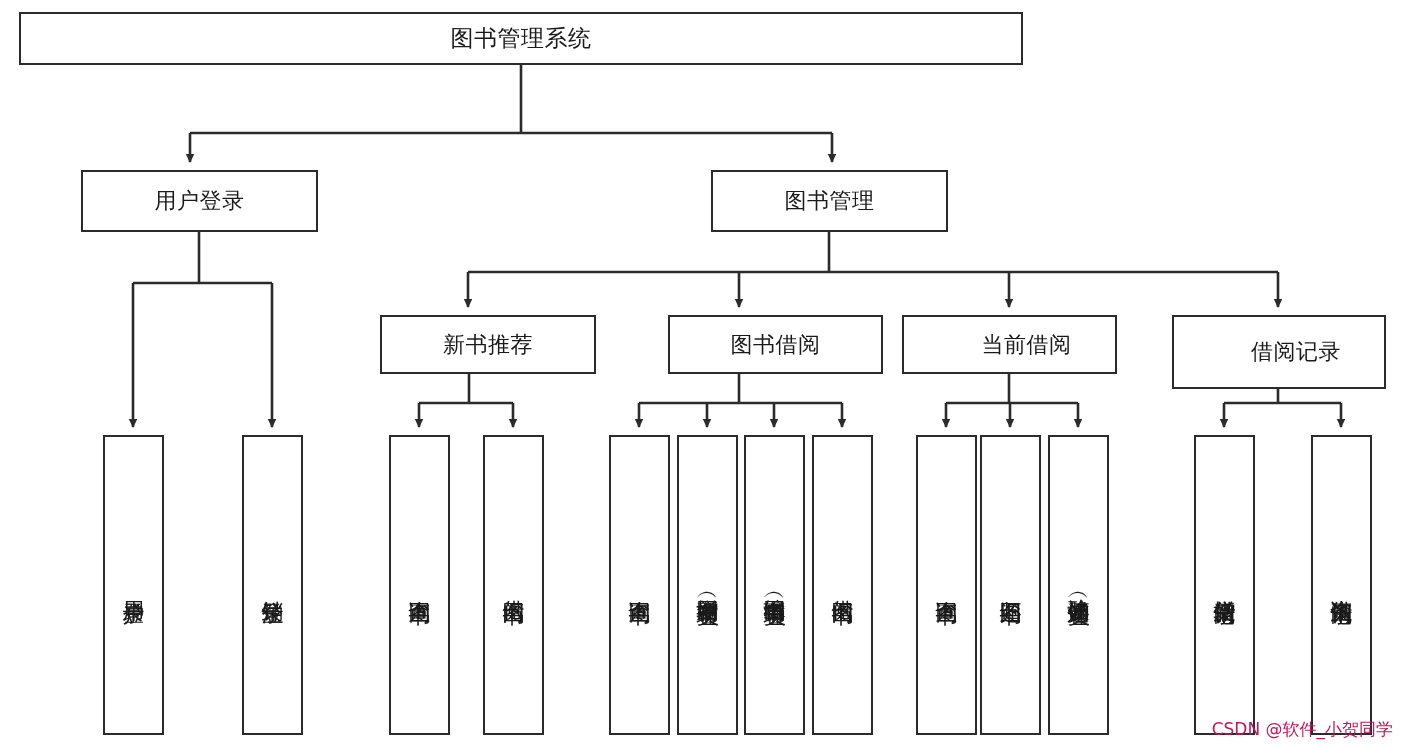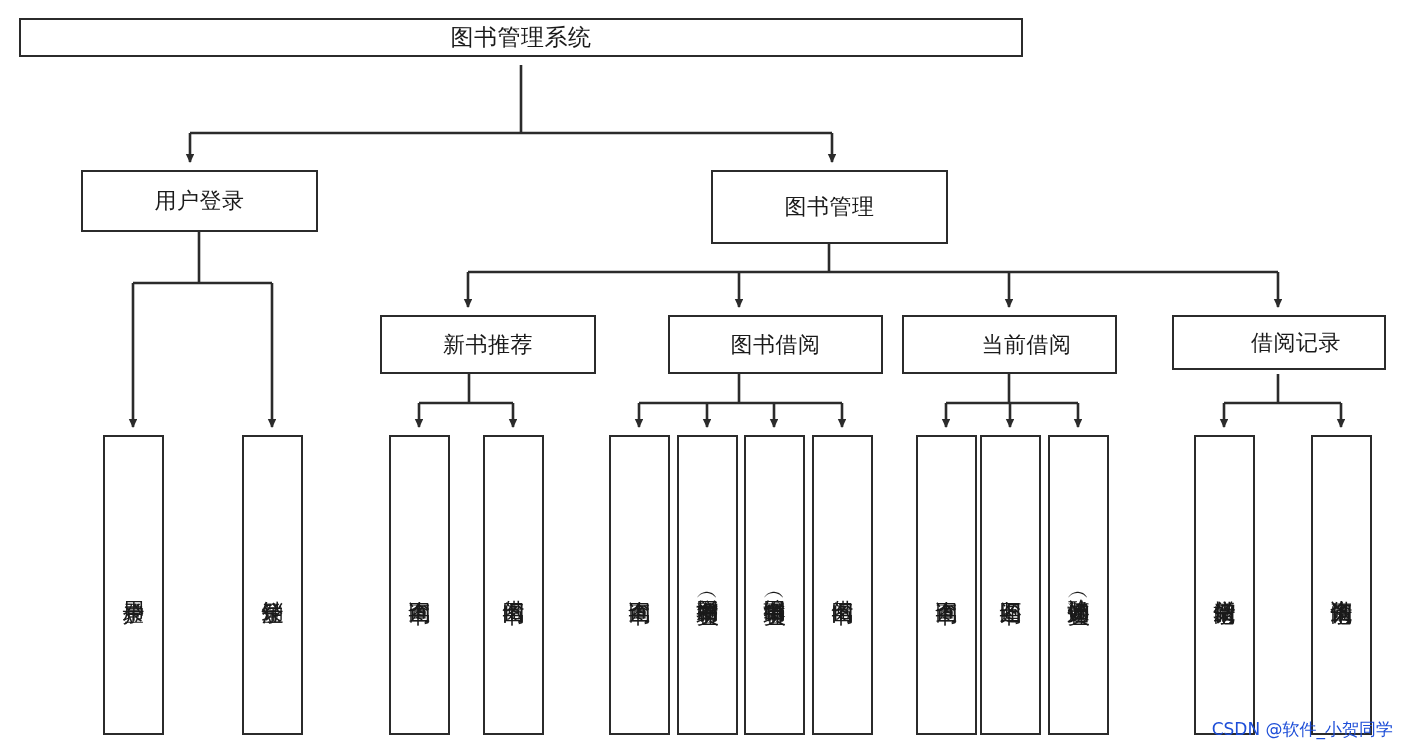--- a/index.html
+++ b/index.html
@@ -51,21 +51,21 @@
     text-orientation: upright;
     white-space: nowrap;
     letter-spacing: 1px;
   }
   #root-node .label { font-size: 23px; }
   .watermark {
     position: absolute;
     right: 12px;
     bottom: 6px;
     font-size: 17px;
-    color: #1d4ed8;
+    color: #be185d;
     z-index: 5;
     white-space: nowrap;
     user-select: none;
   }
 </style>
 </head>
 <body>
 
 <div id="diagram-root">
 
@@ -112,45 +112,45 @@
       <path d="M1010,403 L1010,427" marker-end="url(#arrow)"></path>
       <path d="M1078,403 L1078,427" marker-end="url(#arrow)"></path>
 
       <path d="M1278,374 L1278,403"></path>
       <path d="M1224,403 L1341,403"></path>
       <path d="M1224,403 L1224,427" marker-end="url(#arrow)"></path>
       <path d="M1341,403 L1341,427" marker-end="url(#arrow)"></path>
     </g>
   </svg>
 
-  <div class="node horizontal" id="root-node" style="left:19px; top:18px; width:1004px; height:39px;">
+  <div class="node horizontal" id="root-node" style="left:19px; top:12px; width:1004px; height:53px;">
     <span class="label">图书管理系统</span>
   </div>
 
   <div class="node horizontal" style="left:81px; top:170px; width:237px; height:62px;">
     <span class="label">用户登录</span>
   </div>
 
-  <div class="node horizontal" style="left:711px; top:170px; width:237px; height:74px;">
+  <div class="node horizontal" style="left:711px; top:170px; width:237px; height:62px;">
     <span class="label">图书管理</span>
   </div>
 
   <div class="node horizontal" style="left:380px; top:315px; width:216px; height:59px;">
     <span class="label">新书推荐</span>
   </div>
 
   <div class="node horizontal" style="left:668px; top:315px; width:215px; height:59px;">
     <span class="label">图书借阅</span>
   </div>
 
   <div class="node horizontal" style="left:902px; top:315px; width:215px; height:59px;padding-left:34px;">
     <span class="label">当前借阅</span>
   </div>
 
-  <div class="node horizontal" style="left:1172px; top:315px; width:214px; height:55px;padding-left:34px;">
+  <div class="node horizontal" style="left:1172px; top:315px; width:214px; height:74px;padding-left:34px;">
     <span class="label">借阅记录</span>
   </div>
 
   <div class="node vertical" style="left:103px; top:435px; width:61px; height:300px;">
     <span class="label">用户登录</span>
   </div>
 
   <div class="node vertical" style="left:242px; top:435px; width:61px; height:300px;">
     <span class="label">注销登录</span>
   </div>

